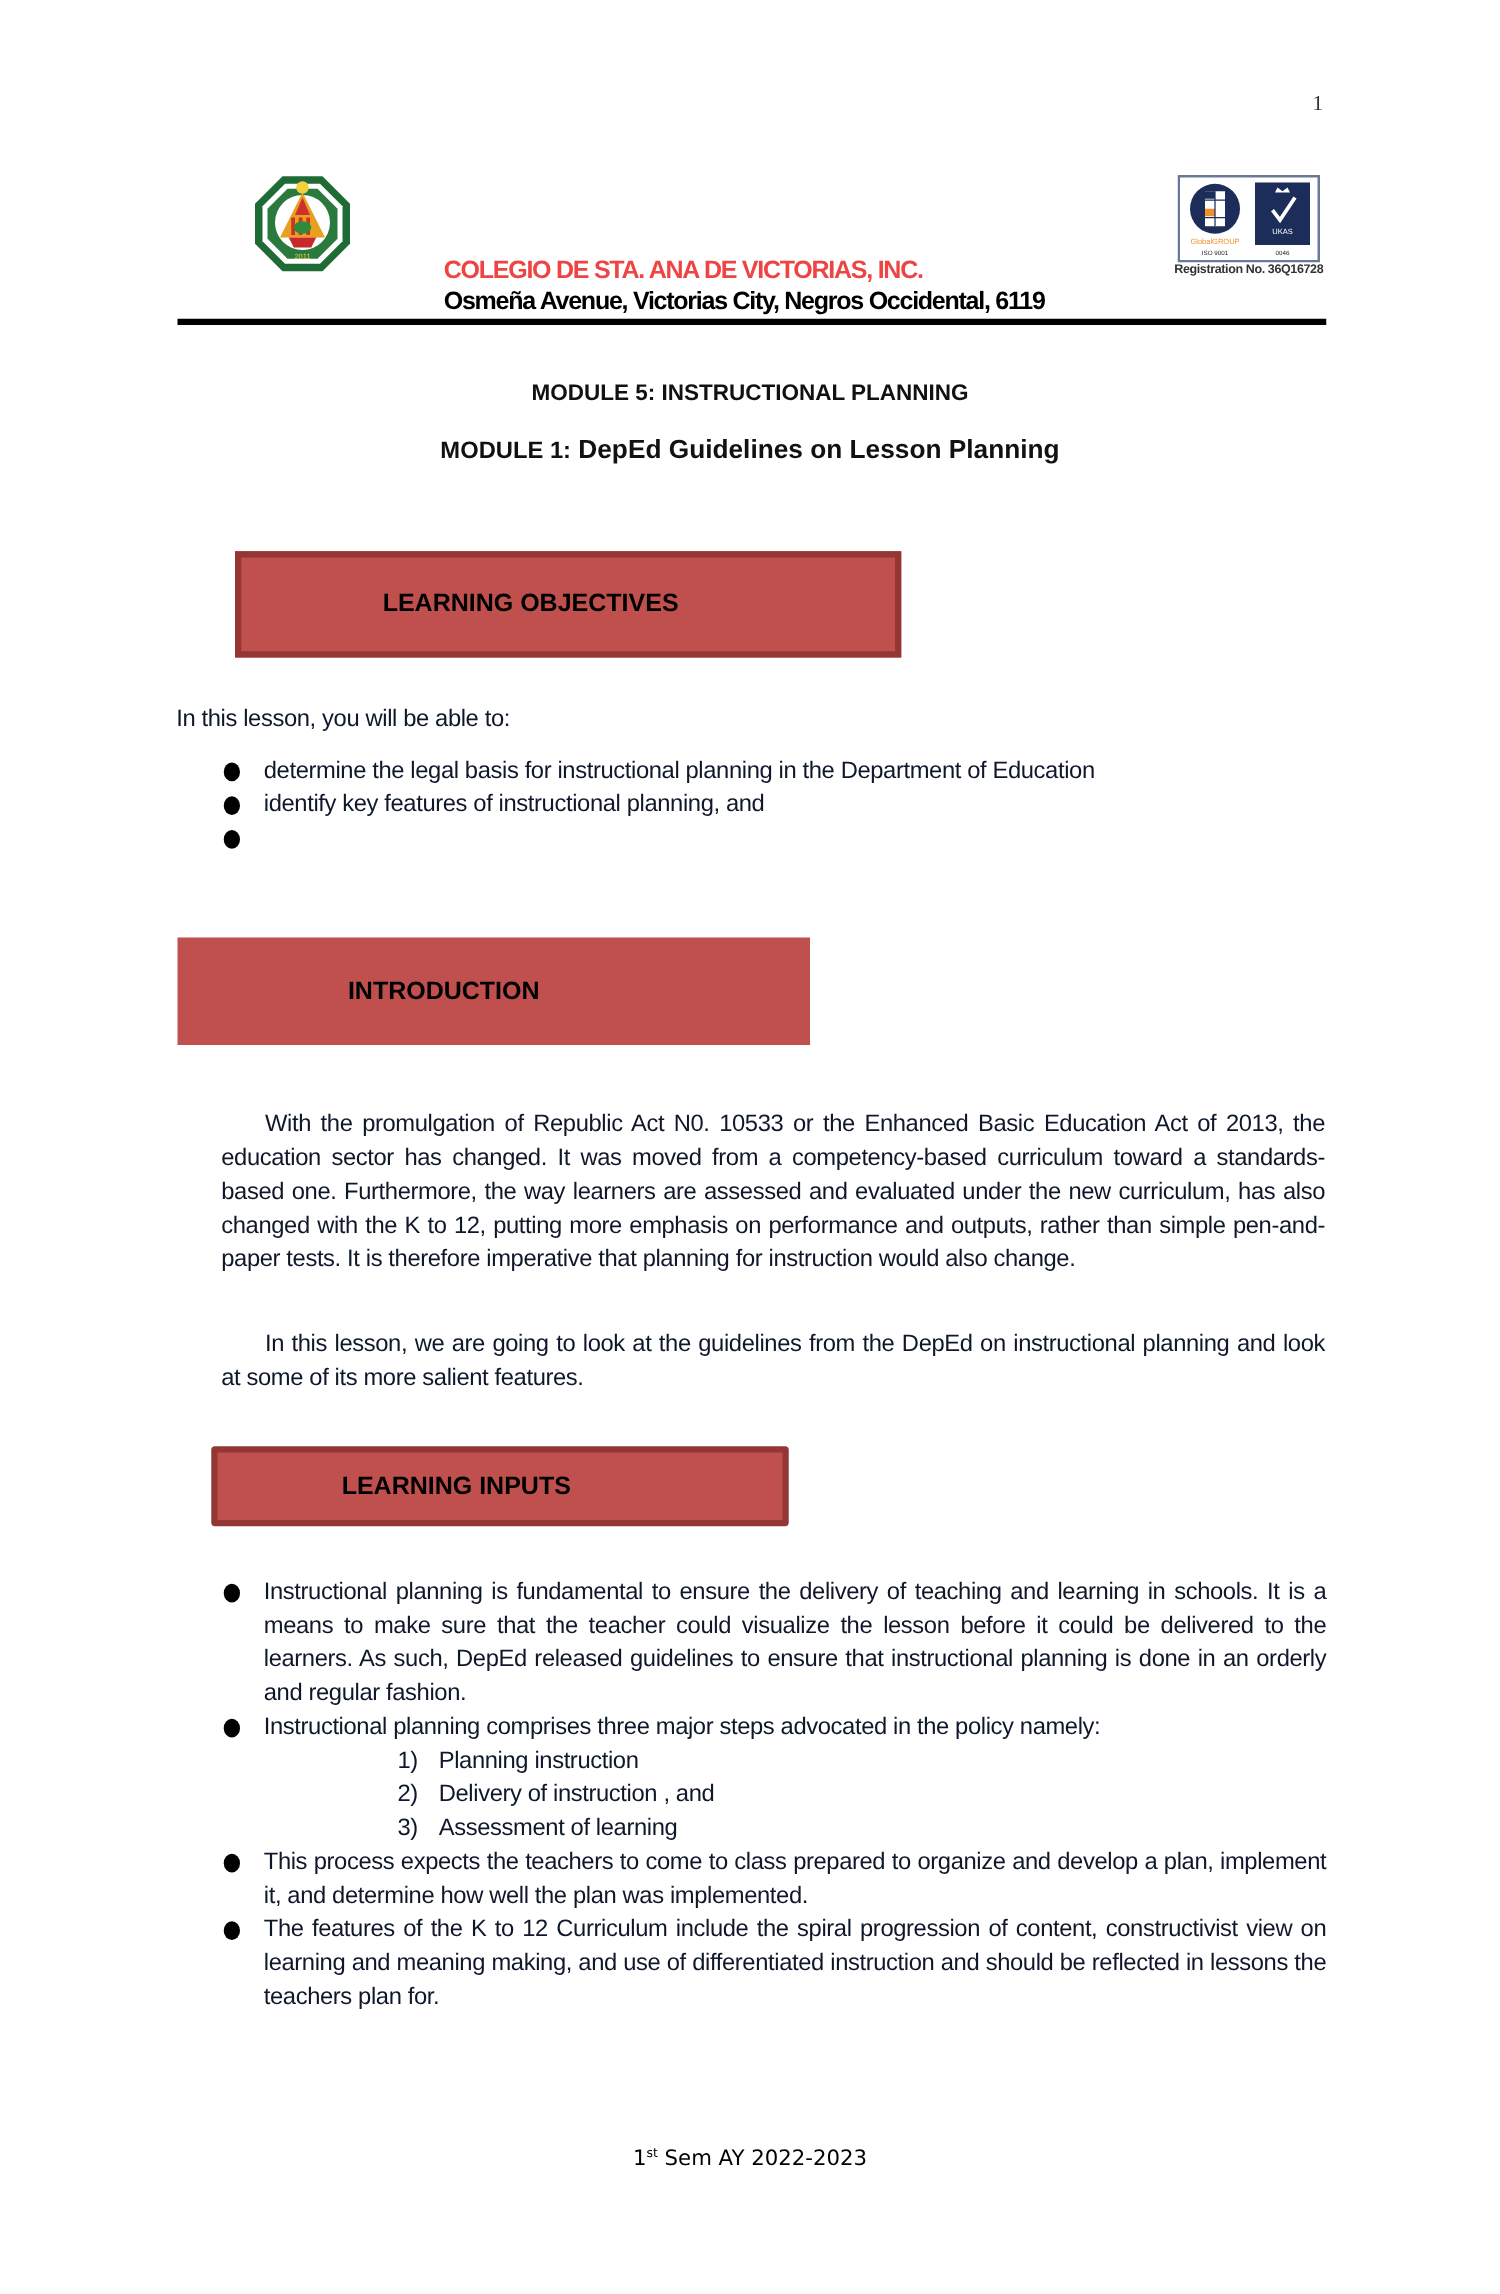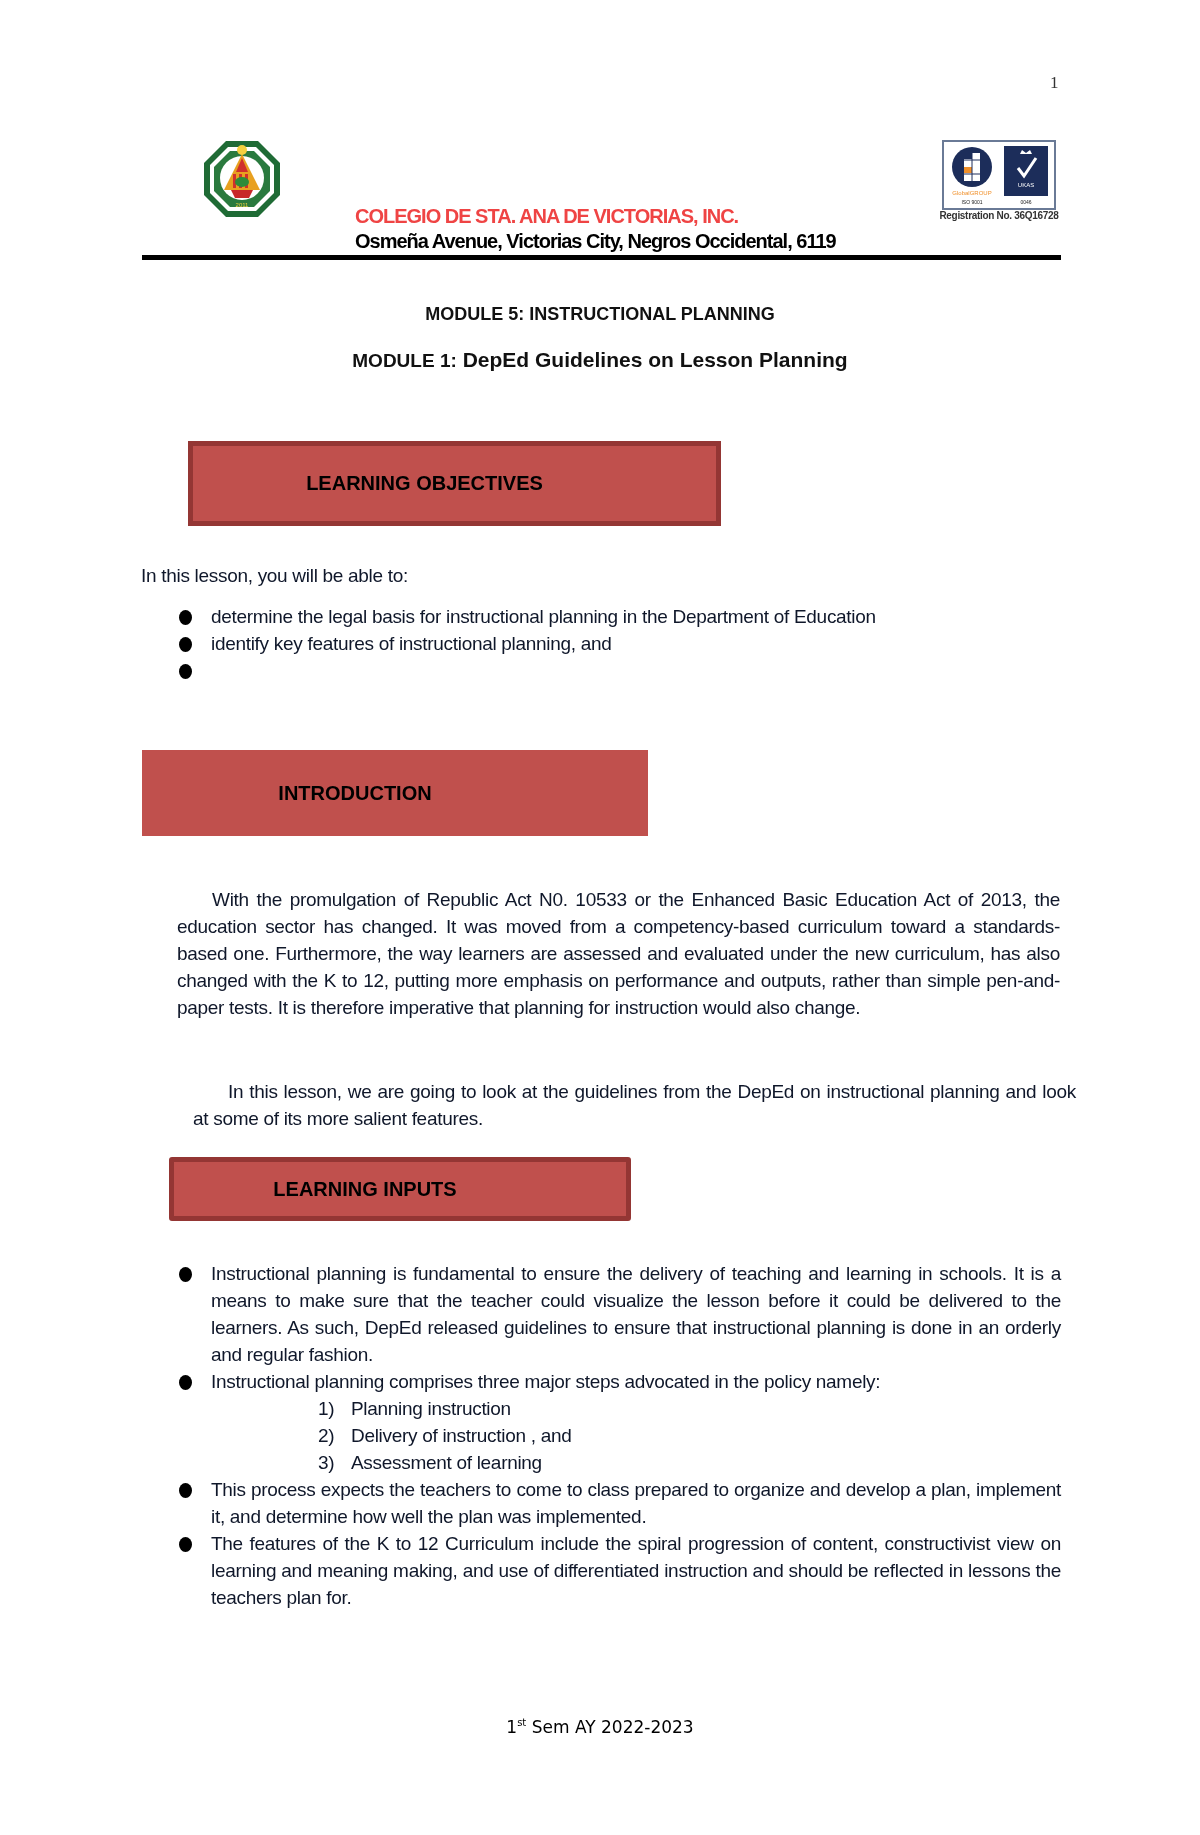--- a/index.html
+++ b/index.html
@@ -103,21 +103,21 @@
 <ul class="abs bullets body-text obj-list">
   <li><span class="dot"></span><span>determine the legal basis for instructional planning in the Department of Education</span></li>
   <li><span class="dot"></span><span>identify key features of instructional planning, and</span></li>
   <li><span class="dot"></span></li>
 </ul>
 
 <div class="abs sec-box box-intro">
   <span>INTRODUCTION</span>
 </div>
 <p class="abs body-text para para1" style="margin:0;"><span class="indent"></span><span>With the promulgation of Republic Act N0. 10533 or the Enhanced Basic Education Act of 2013, the education sector has changed. It was moved from a competency-based curriculum toward a standards-based one. Furthermore, the way learners are assessed and evaluated under the new curriculum, has also changed with the K to 12, putting more emphasis on performance and outputs, rather than simple pen-and-paper tests. It is therefore imperative that planning for instruction would also change.</span></p>
-<p class="abs body-text para para2" style="margin:16px;"><span class="indent"></span><span>In this lesson, we are going to look at the guidelines from the DepEd on instructional planning and look at some of its more salient features.</span></p>
+<p class="abs body-text para para2" style="margin:0;"><span class="indent"></span><span>In this lesson, we are going to look at the guidelines from the DepEd on instructional planning and look at some of its more salient features.</span></p>
 
 <div class="abs sec-box box-inputs">
   <span>LEARNING INPUTS</span>
 </div>
 <ul class="abs bullets body-text inputs-list">
   <li><span class="dot"></span><span>Instructional planning is fundamental to ensure the delivery of teaching and learning in schools. It is a means to make sure that the teacher could visualize the lesson before it could be delivered to the learners. As such, DepEd released guidelines to ensure that instructional planning is done in an orderly and regular fashion.</span></li>
   <li style="text-align:left;"><span class="dot"></span><span>Instructional planning comprises three major steps advocated in the policy namely:</span>
     <ol class="sub-list">
       <li><span class="num">1)</span><span>Planning instruction</span></li>
       <li><span class="num">2)</span><span>Delivery of instruction , and</span></li>

